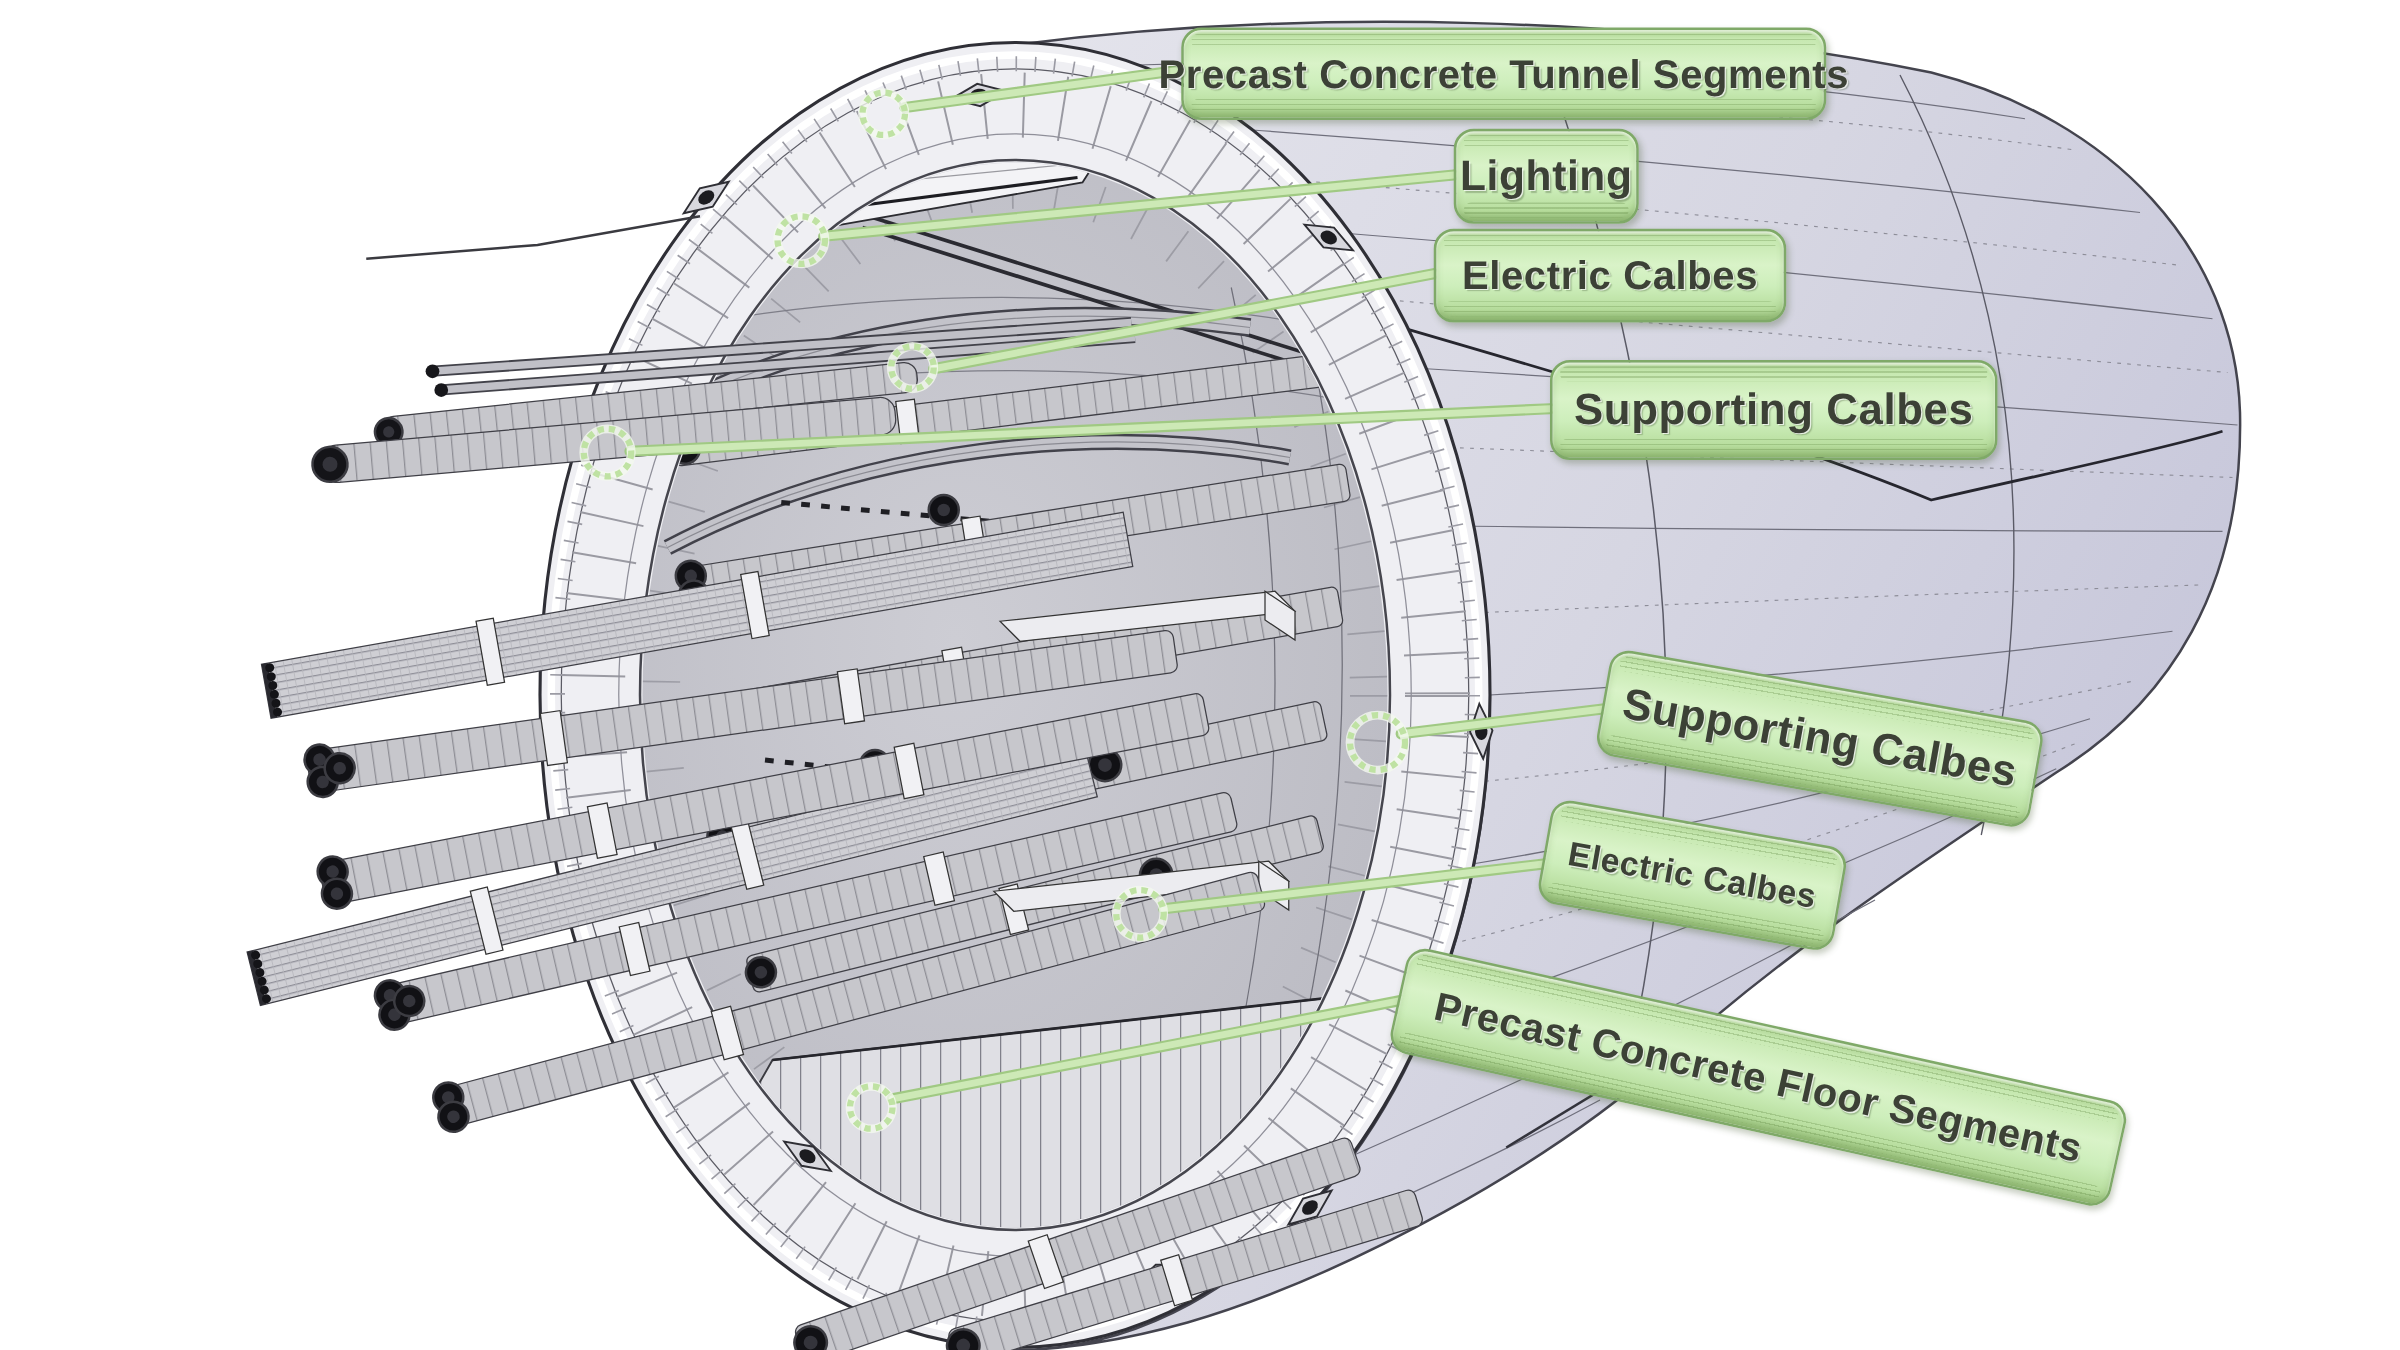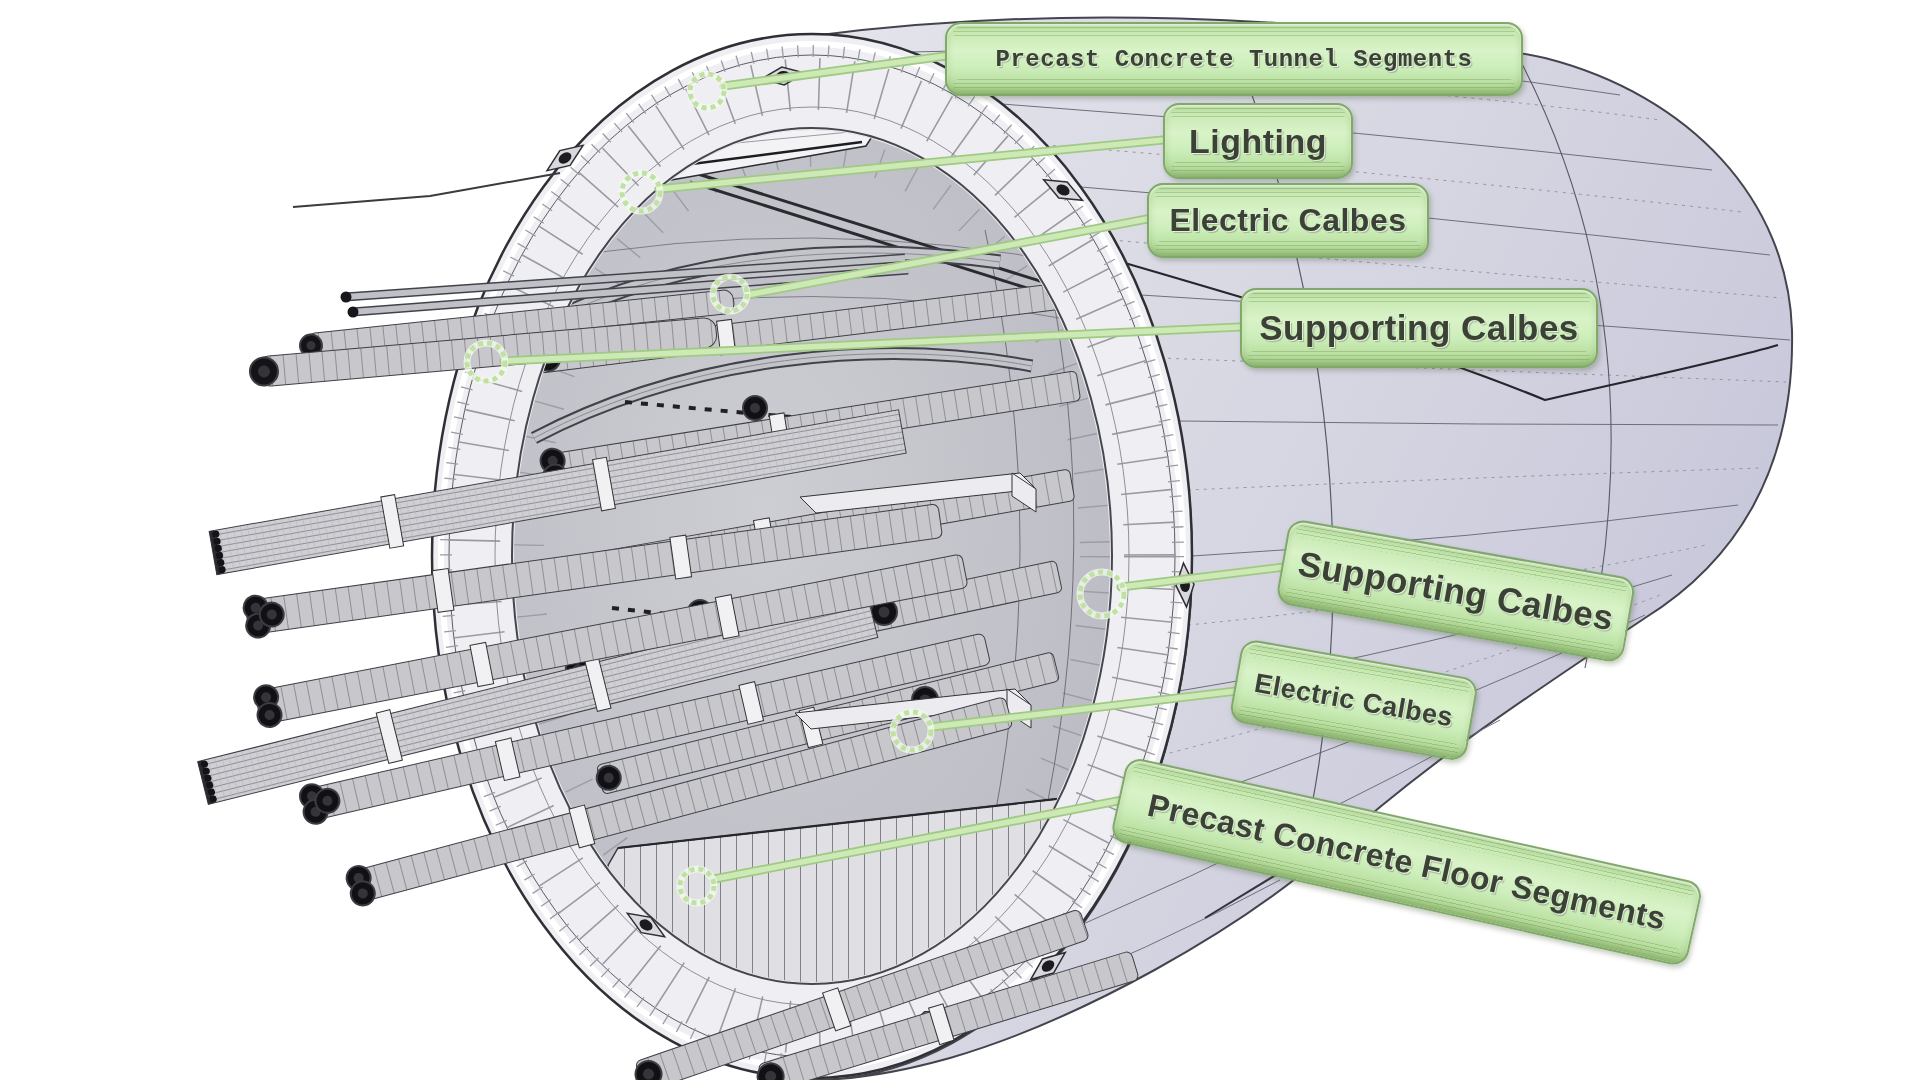--- a/index.html
+++ b/index.html
@@ -383,24 +383,24 @@
     <circle cx="486" cy="362" r="19" style="stroke:var(--anchor_ring)" stroke-width="5" stroke-dasharray="5 4"></circle>
     <circle cx="1102" cy="594" r="22" stroke="#f4f9ef" stroke-width="7" opacity="0.8"></circle>
     <circle cx="1102" cy="594" r="22" style="stroke:var(--anchor_ring)" stroke-width="5" stroke-dasharray="5 4"></circle>
     <circle cx="912" cy="731" r="19" stroke="#f4f9ef" stroke-width="7" opacity="0.8"></circle>
     <circle cx="912" cy="731" r="19" style="stroke:var(--anchor_ring)" stroke-width="5" stroke-dasharray="5 4"></circle>
     <circle cx="697" cy="886" r="17" stroke="#f4f9ef" stroke-width="7" opacity="0.8"></circle>
     <circle cx="697" cy="886" r="17" style="stroke:var(--anchor_ring)" stroke-width="5" stroke-dasharray="5 4"></circle>
   </g>
 </svg>
 
-  <div class="callout" style="left:945px;top:22px;width:578px;height:74px;font-size:24px;font-family:Liberation Mono, monospace;">
+  <div class="callout" style="left:945px;top:22px;width:516px;height:74px;font-size:32px;">
     <span>Precast Concrete Tunnel Segments</span>
   </div>
-  <div class="callout" style="left:1163px;top:103px;width:190px;height:76px;font-size:34px;">
+  <div class="callout" style="left:1163px;top:103px;width:148px;height:76px;font-size:34px;">
     <span>Lighting</span>
   </div>
   <div class="callout" style="left:1147px;top:183px;width:282px;height:75px;font-size:32px;">
     <span>Electric Calbes</span>
   </div>
   <div class="callout" style="left:1240px;top:288px;width:358px;height:80px;font-size:35px;">
     <span>Supporting Calbes</span>
   </div>
   <div class="callout" style="left:1290px;top:518px;width:352px;height:86px;font-size:35px;transform:rotate(10deg);">
     <span>Supporting Calbes</span>

